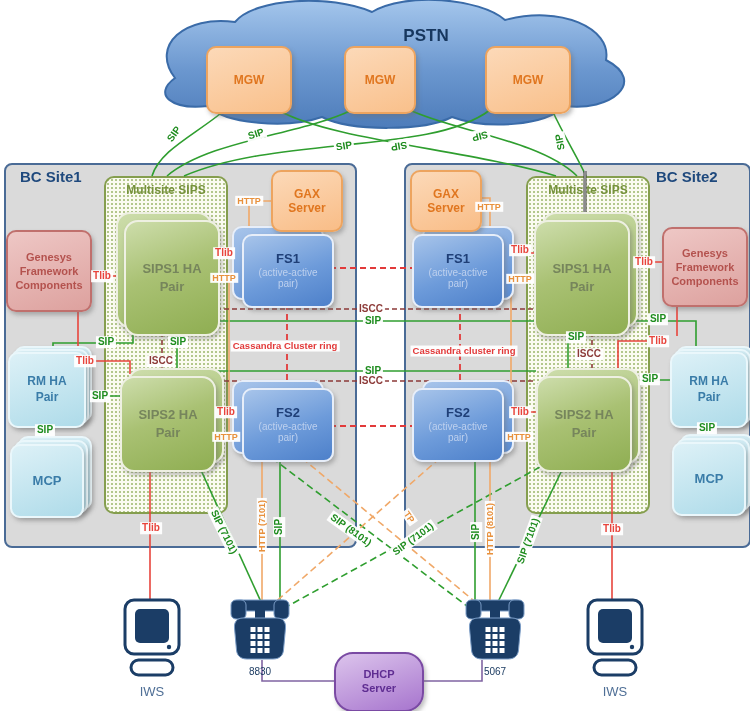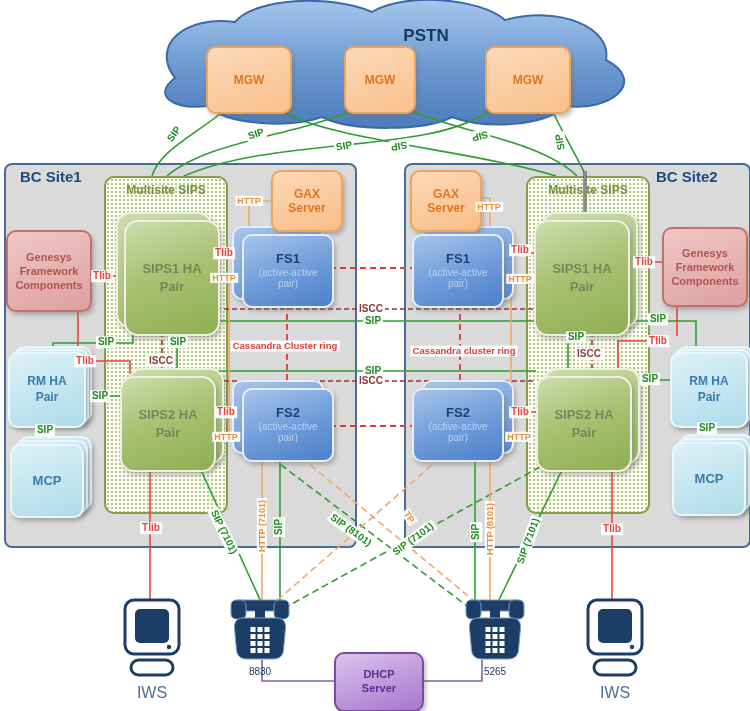--- a/index.html
+++ b/index.html
@@ -35,21 +35,21 @@
   .dhcp{background:linear-gradient(160deg,#dcc4ec,#a775ce);border:2px solid #7a4aa3;color:#5f2d92;font-weight:bold;font-size:11px;line-height:1.25;}
   
   .lbl{position:absolute;z-index:5;background:rgba(255,255,255,0.95);padding:0 2px;
     font-size:10px;font-weight:bold;white-space:nowrap;line-height:1.15;transform:translate(-50%,-50%);}
   .s9{font-size:9px;}
   .c-sip{color:#1e8c1e;}
   .c-tlib{color:var(--tlib);}
   .c-http{color:var(--httptxt);}
   .c-iscc{color:var(--iscc);}
   .c-cass{color:var(--cass);}
-  .devlbl{position:absolute;z-index:5;font-size:16px;color:#4f6f96;transform:translate(-50%,0);white-space:nowrap;}
+  .devlbl{position:absolute;z-index:5;font-size:13px;color:#4f6f96;transform:translate(-50%,0);white-space:nowrap;}
   .numlbl{position:absolute;z-index:5;font-size:10px;color:#17375e;transform:translate(-50%,0);white-space:nowrap;}
   svg.layer{position:absolute;left:0;top:0;z-index:3;pointer-events:none;}
   .icon{position:absolute;z-index:4;}
   .pstn-lbl{position:absolute;z-index:5;font-size:17px;font-weight:bold;color:#17375e;transform:translate(-50%,-50%);}
 </style>
 </head>
 <body>
 
 <div id="stage">
 
@@ -326,21 +326,21 @@
       <use href="#phone-shape"></use>
     </svg>
   <svg class="icon" style="left:465px;top:598px;" width="60" height="62" viewBox="0 0 60 62">
       <use href="#phone-shape"></use>
     </svg>
   <svg class="icon" style="left:585px;top:598px;" width="60" height="80" viewBox="0 0 60 80">
       <use href="#iws-shape"></use>
     </svg>
 
   <div class="numlbl" style="left:260px;top:666px;">8830</div>
-  <div class="numlbl" style="left:495px;top:666px;">5265</div>
+  <div class="numlbl" style="left:495px;top:666px;">5067</div>
   <div class="devlbl" style="left:152px;top:684px;">IWS</div>
   <div class="devlbl" style="left:615px;top:684px;">IWS</div>
 
-  <div class="card dhcp" style="left:334px;top:652px;width:86px;height:56px;z-index:4;">
+  <div class="card dhcp" style="left:334px;top:652px;width:86px;height:56px;z-index:4;border-radius:19px;">
     <div style="width:46px;">DHCP Server</div>
   </div>
 
 </div>
 
 </body></html>

